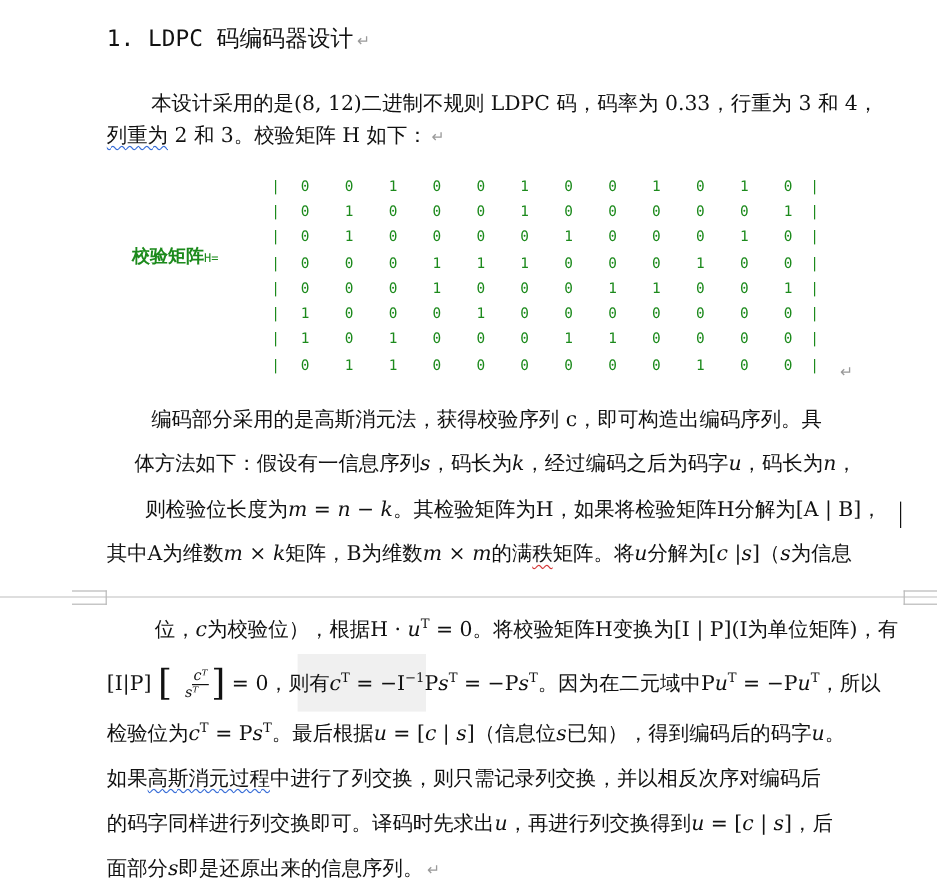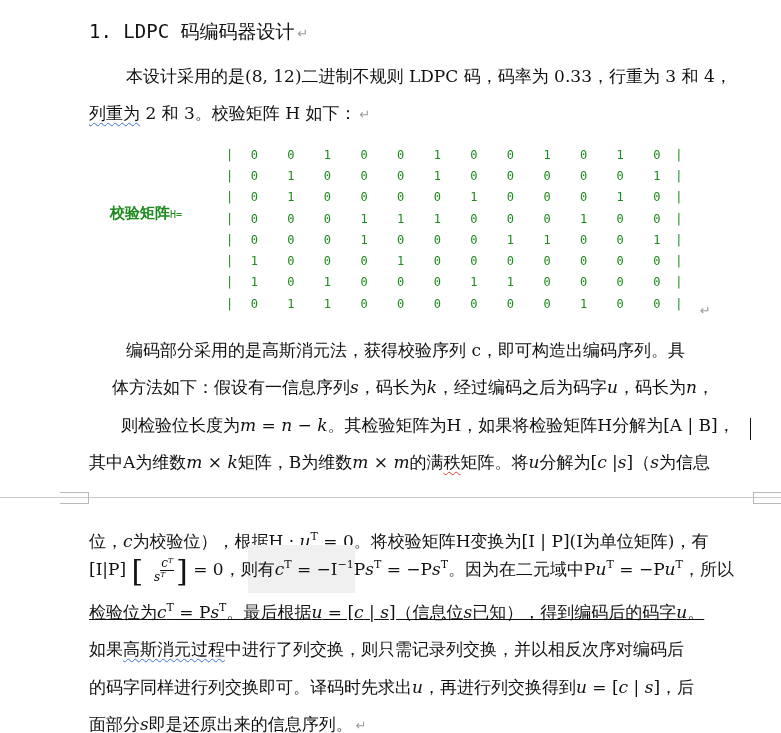--- a/index.html
+++ b/index.html
@@ -31,21 +31,21 @@
   sup { font-size:11px; vertical-align:7px; line-height:0; }
   .frac { display:inline-block; vertical-align:middle; text-align:center; font-size:12px; line-height:13px; margin:0 2px; }
   .frac .num { border-bottom:1px solid #111; padding:0 1px;margin-left:15px; }
   .bigbr { font-size:30px; vertical-align:middle; font-weight:lighter; }
 </style>
 </head>
 <body>
 
 <div class="heading"><span>1. LDPC 码编码器设计</span><span class="ret">↵</span></div>
 
-<div class="para-line indent" style="top:65px;">本设计采用的是(8, 12)二进制不规则 LDPC 码，码率为 0.33，行重为 3 和 4，</div>
+<div class="para-line indent" style="top:76px;">本设计采用的是(8, 12)二进制不规则 LDPC 码，码率为 0.33，行重为 3 和 4，</div>
 <div class="para-line" style="top:102px;text-align:center;"><span class="wavy-blue">列重为</span><span> 2 和 3。校验矩阵 H 如下：</span><span class="ret">↵</span></div>
 
 <div class="matrix-label"><span>校验矩阵</span><span class="small">H=</span></div>
 <div class="matrix" id="matrix">
     <div class="mrow">
       <span class="bar">|</span>
       <span class="cell">0</span>
       <span class="cell">0</span>
       <span class="cell">1</span>
       <span class="cell">0</span>
@@ -180,24 +180,24 @@
 
 <div class="para-line" style="top:414px;margin-left:32px;"><span>则检验位长度为</span><span class="mi">m = n − k</span><span>。其检验矩阵为H，如果将检验矩阵H分解为[A | B]，</span></div>
 <div class="cursor"></div>
 
 <div class="para-line" style="top:451px;"><span>其中A为维数</span><span class="mi">m × k</span><span>矩阵，B为维数</span><span class="mi">m × m</span><span>的满</span><span class="wavy-red">秩</span><span>矩阵。将</span><span class="mi">u</span><span>分解为[</span><span class="mi">c</span><span> |</span><span class="mi">s</span><span>]（</span><span class="mi">s</span><span>为信息</span></div>
 
 <div class="page-break"></div>
 <div class="corner-l"></div>
 <div class="corner-r"></div>
 
-<div class="para-line" style="top:530px;"><span>位，</span><span class="mi">c</span><span>为校验位），根据H · </span><span class="mi">u</span><sup>T</sup><span> = 0。将校验矩阵H变换为[I | P](I为单位矩阵)，有</span></div>
+<div class="para-line" style="top:514px;margin-left:40px;"><span>位，</span><span class="mi">c</span><span>为校验位），根据H · </span><span class="mi">u</span><sup>T</sup><span> = 0。将校验矩阵H变换为[I | P](I为单位矩阵)，有</span></div>
 
 <div class="highlight"></div>
 <div class="para-line" style="top:557px;"><span>[I|P] </span><span class="bigbr">[</span><span class="frac"><div class="num mi">cᵀ</div><div class="mi">sᵀ</div></span><span class="bigbr">]</span><span> = 0，则有</span><span class="mi">c</span><sup>T</sup><span> = −I</span><sup>−1</sup><span>P</span><span class="mi">s</span><sup>T</sup><span> = −P</span><span class="mi">s</span><sup>T</sup><span>。因为在二元域中P</span><span class="mi">u</span><sup>T</sup><span> = −P</span><span class="mi">u</span><sup>T</sup><span>，所以</span></div>
 
-<div class="para-line" style="top:601px;text-decoration:underline;"><span>检验位为</span><span class="mi">c</span><sup>T</sup><span> = P</span><span class="mi">s</span><sup>T</sup><span>。最后根据</span><span class="mi">u</span><span> = [</span><span class="mi">c</span><span> | </span><span class="mi">s</span><span>]（信息位</span><span class="mi">s</span><span>已知），得到编码后的码字</span><span class="mi">u</span><span>。</span></div>
+<div class="para-line" style="top:601px;"><span>检验位为</span><span class="mi">c</span><sup>T</sup><span> = P</span><span class="mi">s</span><sup>T</sup><span>。最后根据</span><span class="mi">u</span><span> = [</span><span class="mi">c</span><span> | </span><span class="mi">s</span><span>]（信息位</span><span class="mi">s</span><span>已知），得到编码后的码字</span><span class="mi">u</span><span>。</span></div>
 
 <div class="para-line" style="top:638px;"><span>如果</span><span class="wavy-blue">高斯消元过程</span><span>中进行了列交换，则只需记录列交换，并以相反次序对编码后</span></div>
 
 <div class="para-line" style="top:676px;"><span>的码字同样进行列交换即可。译码时先求出</span><span class="mi">u</span><span>，再进行列交换得到</span><span class="mi">u</span><span> = [</span><span class="mi">c</span><span> | </span><span class="mi">s</span><span>]，后</span></div>
 
 <div class="para-line" style="top:713px;"><span>面部分</span><span class="mi">s</span><span>即是还原出来的信息序列。</span><span class="ret">↵</span></div>
 
 </body></html>

